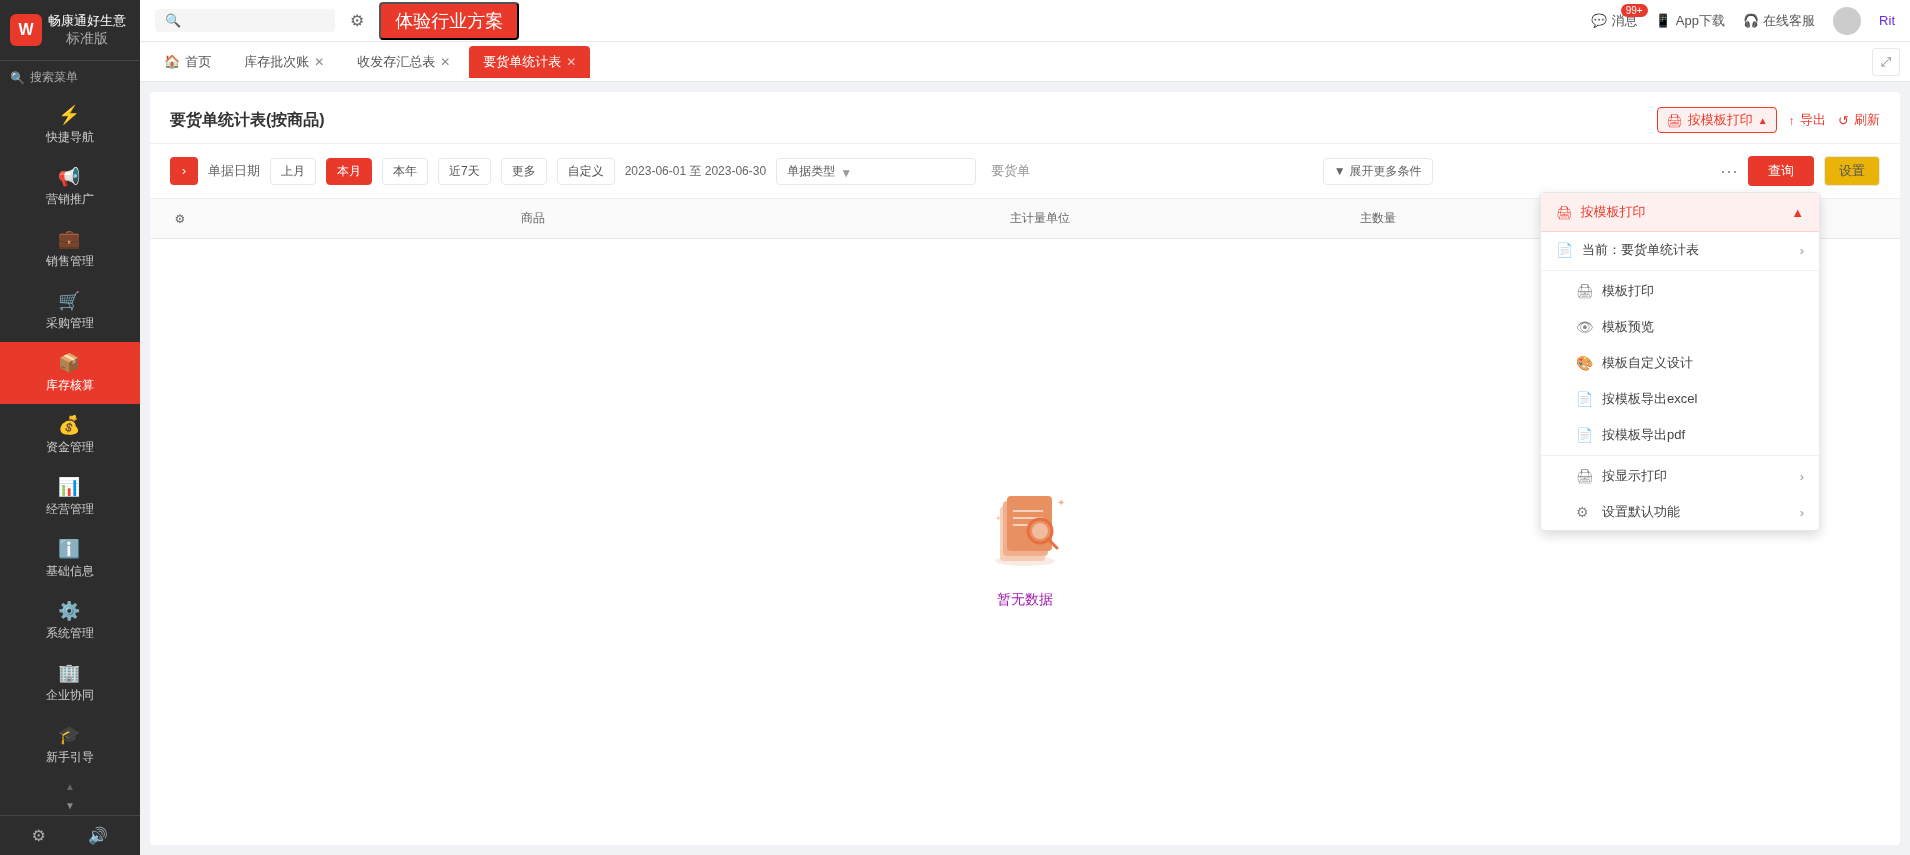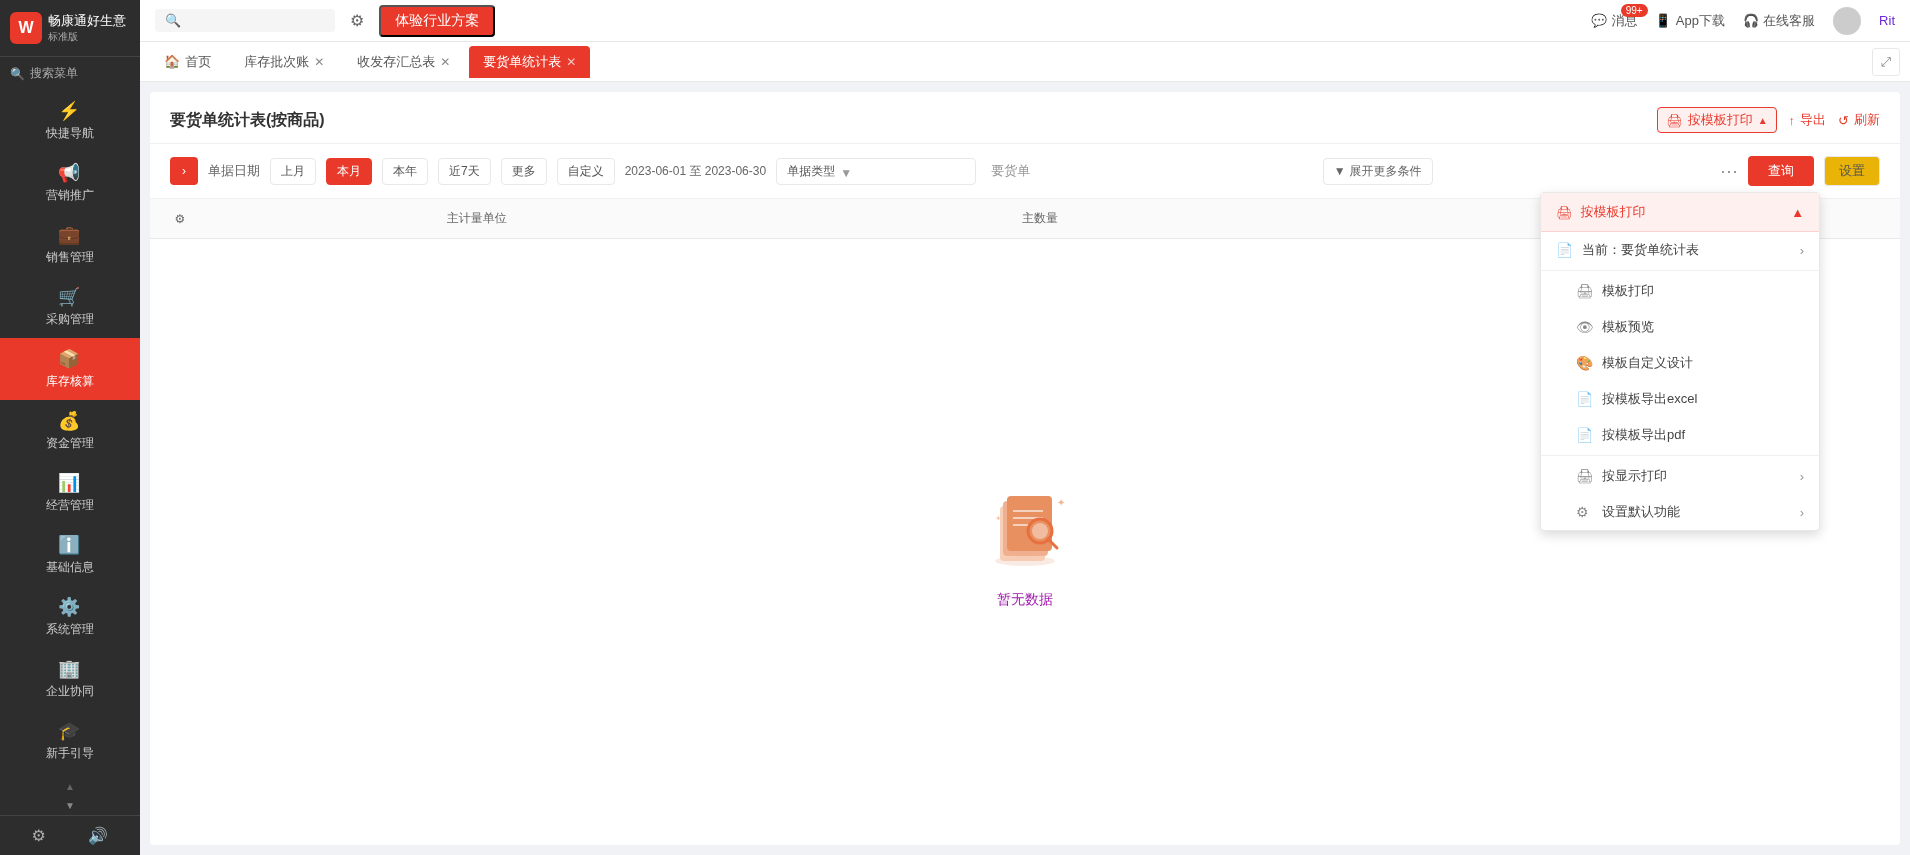--- a/index.html
+++ b/index.html
@@ -27,22 +27,23 @@
       background: #e8392a;
       border-radius: 6px;
       display: flex;
       align-items: center;
       justify-content: center;
       color: white;
       font-weight: bold;
       font-size: 16px;
     }
     .logo-badge {
-      font-size: 10px;
+      font-size: 14px;
       color: #aaa;
+      text-align: center;
     }
     .sidebar-search {
       padding: 8px 10px;
       display: flex;
       align-items: center;
       gap: 5px;
       color: #aaa;
       cursor: pointer;
       font-size: 12px;
     }
@@ -109,21 +110,21 @@
       font-size: 12px;
       width: 130px;
       color: #999;
     }
     .topbar-gear { color: #666; cursor: pointer; font-size: 16px; margin-left: 5px; }
     .topbar-trial {
       background: #e8392a;
       color: white;
       padding: 5px 14px;
       border-radius: 4px;
-      font-size: 14px;
+      font-size: 18px;
       cursor: pointer;
       margin-left: 5px;
     }
     .topbar-right {
       margin-left: auto;
       display: flex;
       align-items: center;
       gap: 18px;
     }
     .topbar-right-item {
@@ -616,20 +617,21 @@
 
         <span class="dots-btn">···</span>
         <button class="query-btn">查询</button>
         <button class="settings-btn">设置</button>
       </div>
 
       <div class="table-header-row">
         <div class="table-col table-col-settings">
           <span>⚙</span>
         </div>
+        <div class="table-col table-col-product">商品</div>
         <div class="table-col">主计量单位</div>
         <div class="table-col">主数量</div>
         <div class="table-col">零售金额</div>
       </div>
 
       <div class="empty-state">
 
         <svg class="empty-icon" viewBox="0 0 100 100">
           <ellipse cx="50" cy="85" rx="30" ry="5" fill="#f5ddd0" opacity="0.6"></ellipse>
 

